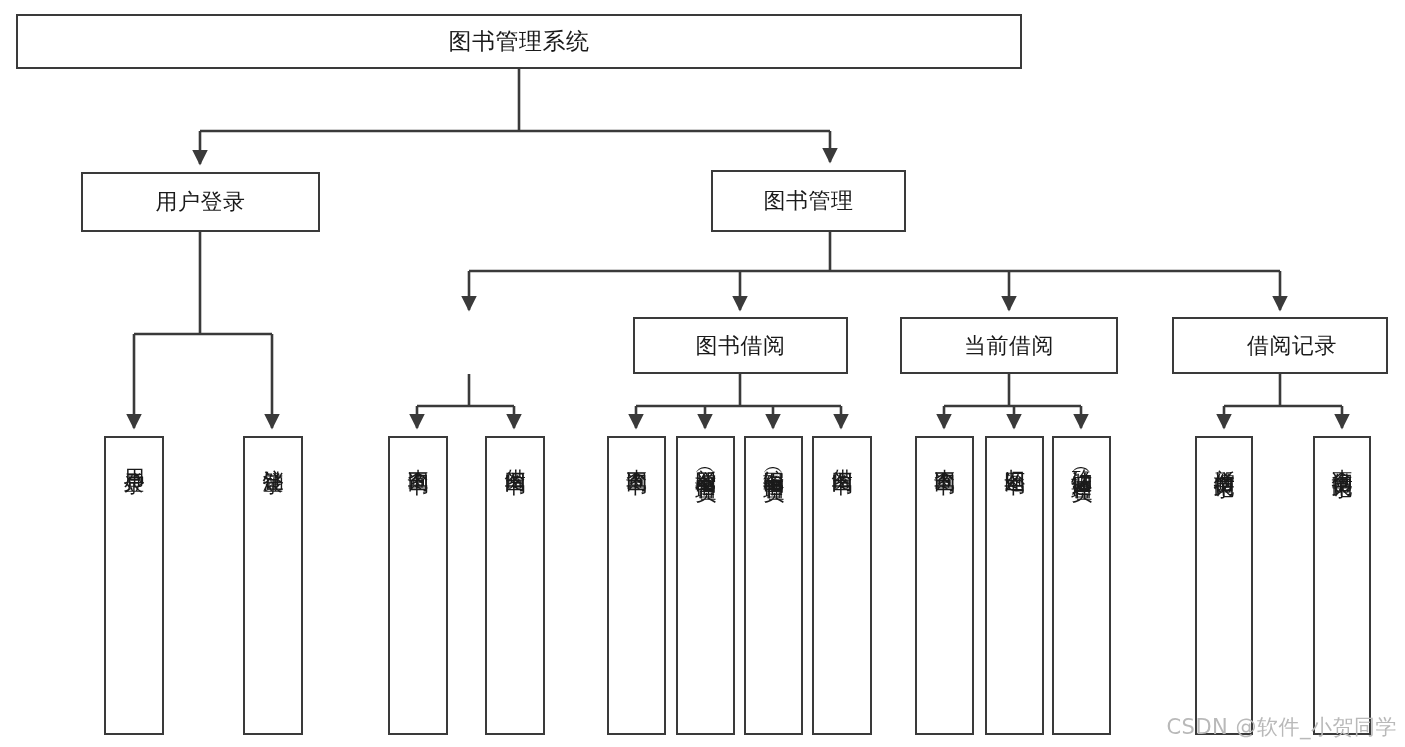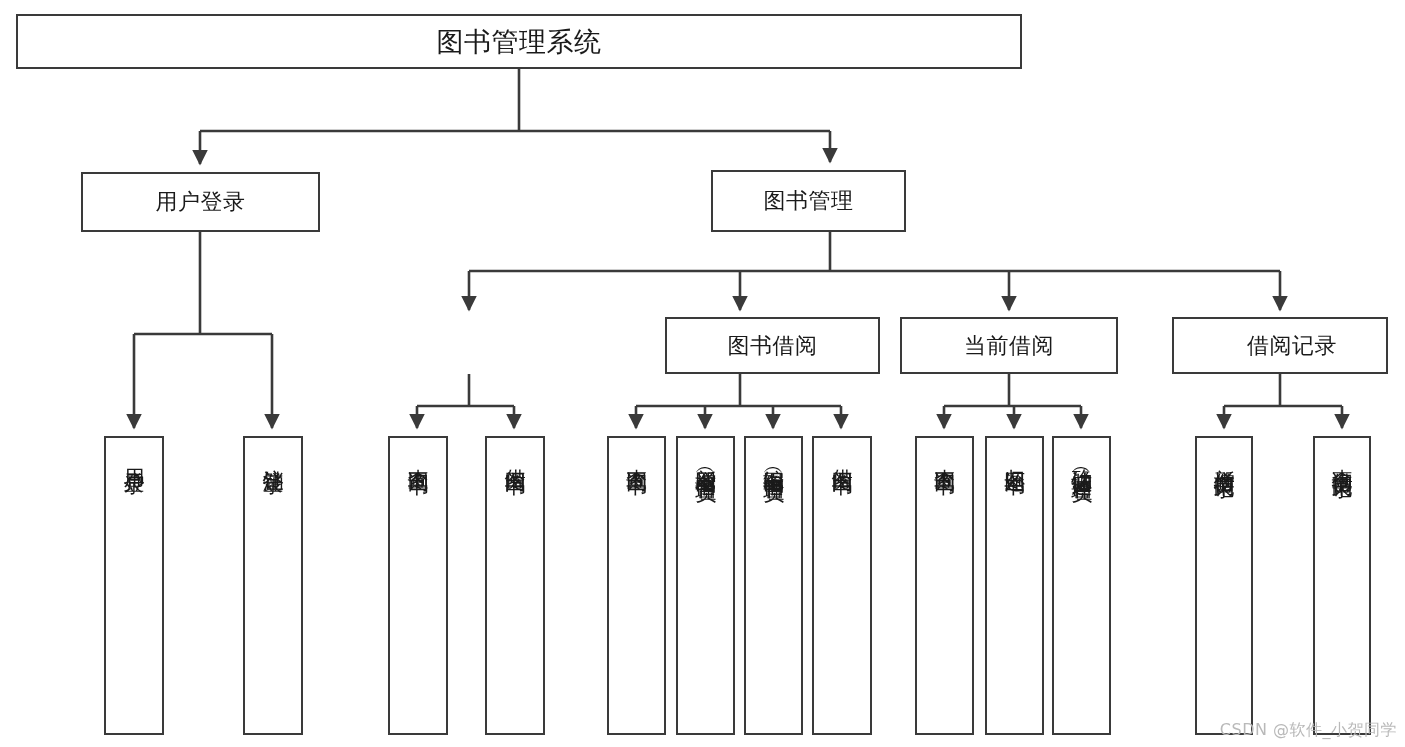--- a/index.html
+++ b/index.html
@@ -41,40 +41,40 @@
     text-align: center;
     line-height: 1.18;
     letter-spacing: 0.5px;
   }
   
   .node.h .node-label {
     writing-mode: horizontal-tb;
     font-size: 22px;
   }
   .node.root .node-label {
-    font-size: 27px;
+    font-size: 23px;
   }
   
   .node.v {
     align-items: flex-start;
     padding-top: 14px;
   }
   .node.v .node-label {
     writing-mode: vertical-rl;
     text-orientation: upright;
     font-size: 21px;
     line-height: 1.25;
     letter-spacing: 2px;
     white-space: nowrap;
   }
   #watermark {
     position: absolute;
     right: 8px;
     bottom: 6px;
-    font-size: 16px;
+    font-size: 21px;
     color: #b9b9b9;
     letter-spacing: 0.5px;
     white-space: nowrap;
   }
 </style>
 </head>
 <body>
 
 <div id="diagram-root">
 
@@ -132,21 +132,21 @@
     <span class="node-label">图书管理系统</span>
   </div>
 
   <div class="node h" style="left:81px; top:172px; width:239px; height:60px;">
     <span class="node-label">用户登录</span>
   </div>
   <div class="node h" style="left:711px; top:170px; width:195px; height:62px;">
     <span class="node-label">图书管理</span>
   </div>
 
-  <div class="node h" style="left:633px; top:317px; width:215px; height:57px;margin-left:32px;">
+  <div class="node h" style="left:633px; top:317px; width:215px; height:57px;">
     <span class="node-label">图书借阅</span>
   </div>
   <div class="node h" style="left:900px; top:317px; width:218px; height:57px;font-family:Liberation Serif, serif;">
     <span class="node-label">当前借阅</span>
   </div>
   <div class="node h" style="left:1172px; top:317px; width:216px; height:57px;padding-left:24px;">
     <span class="node-label">借阅记录</span>
   </div>
 
   <div class="node v" style="left:104px; top:436px; width:60px; height:299px;">

